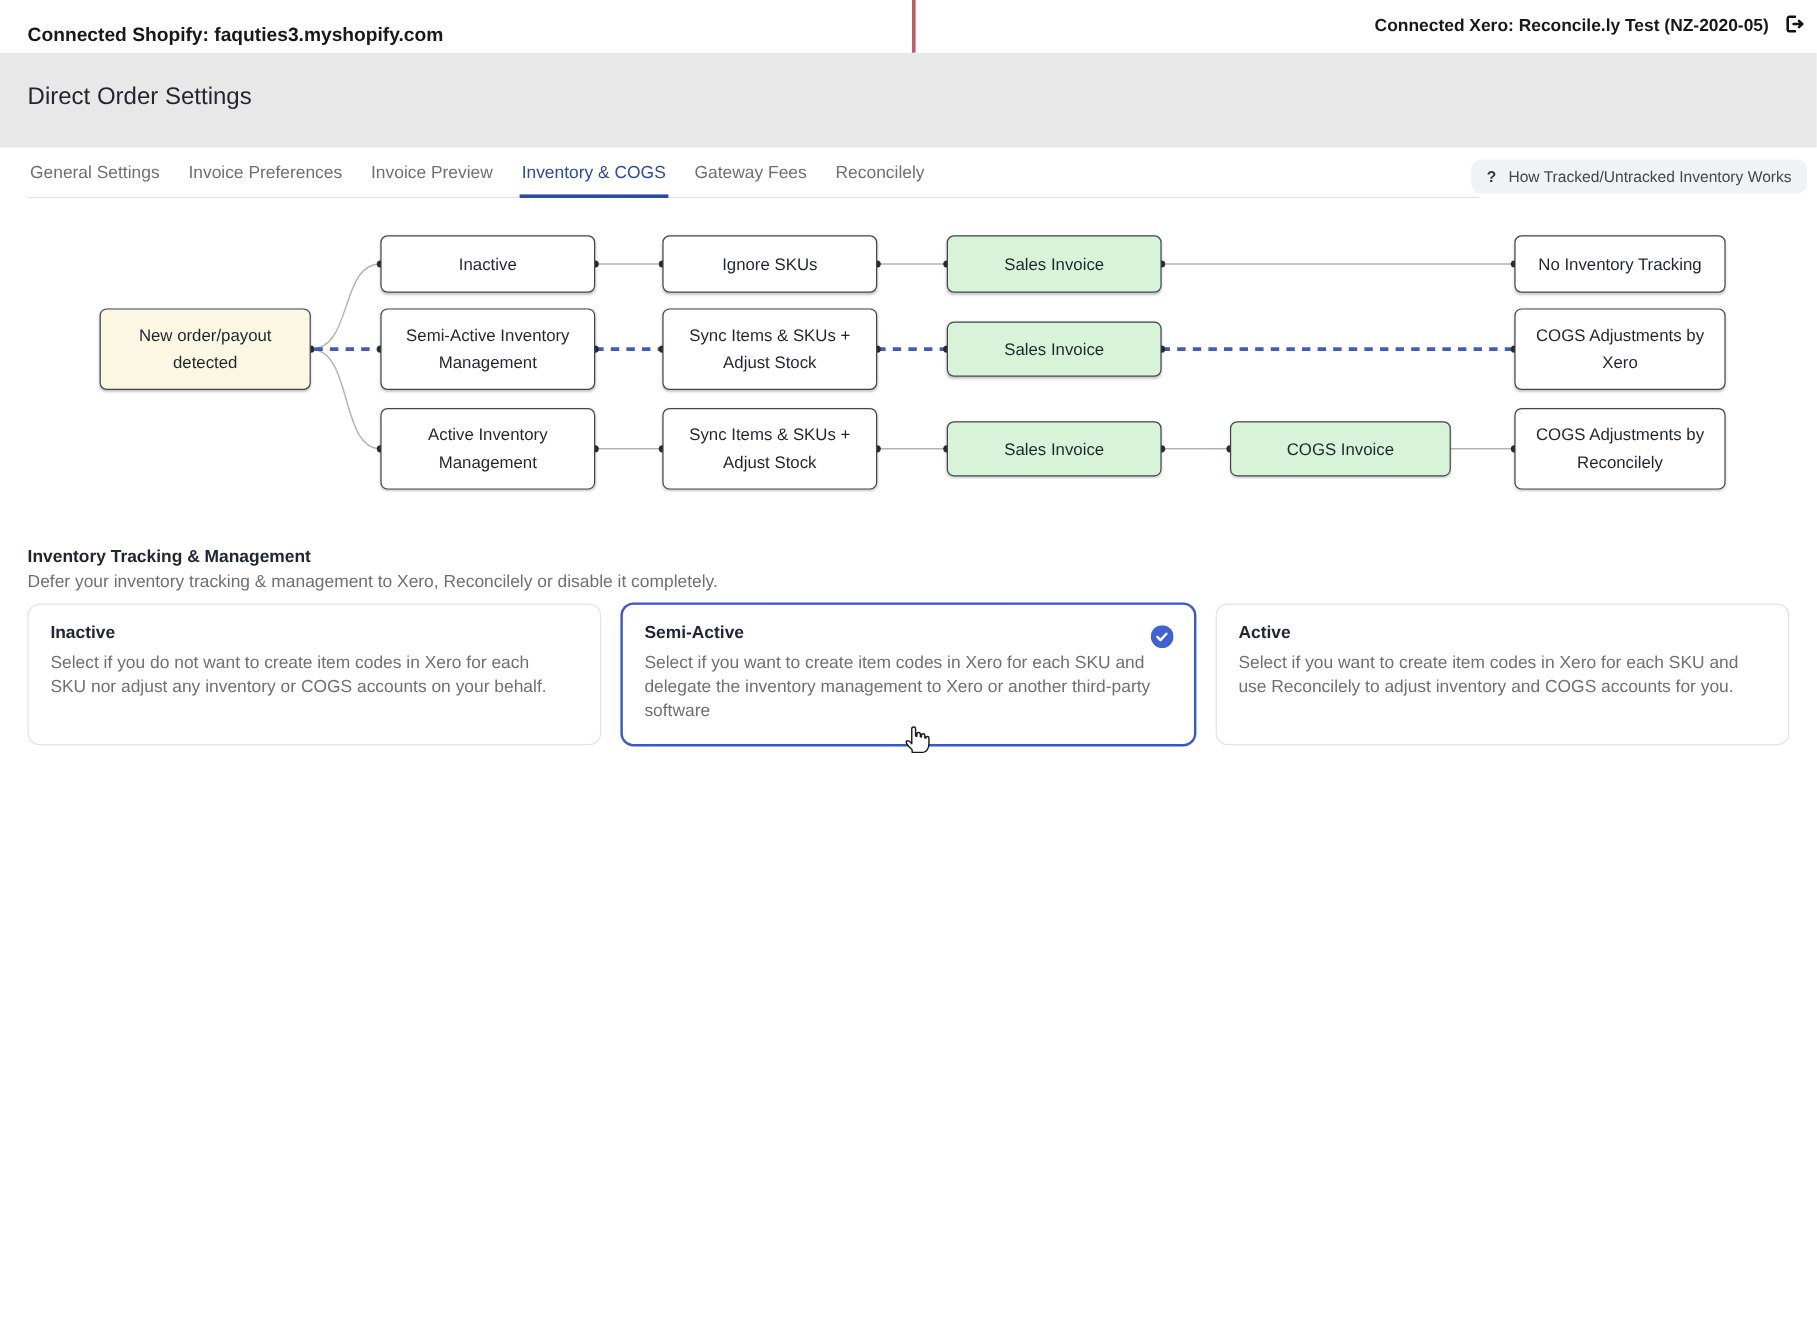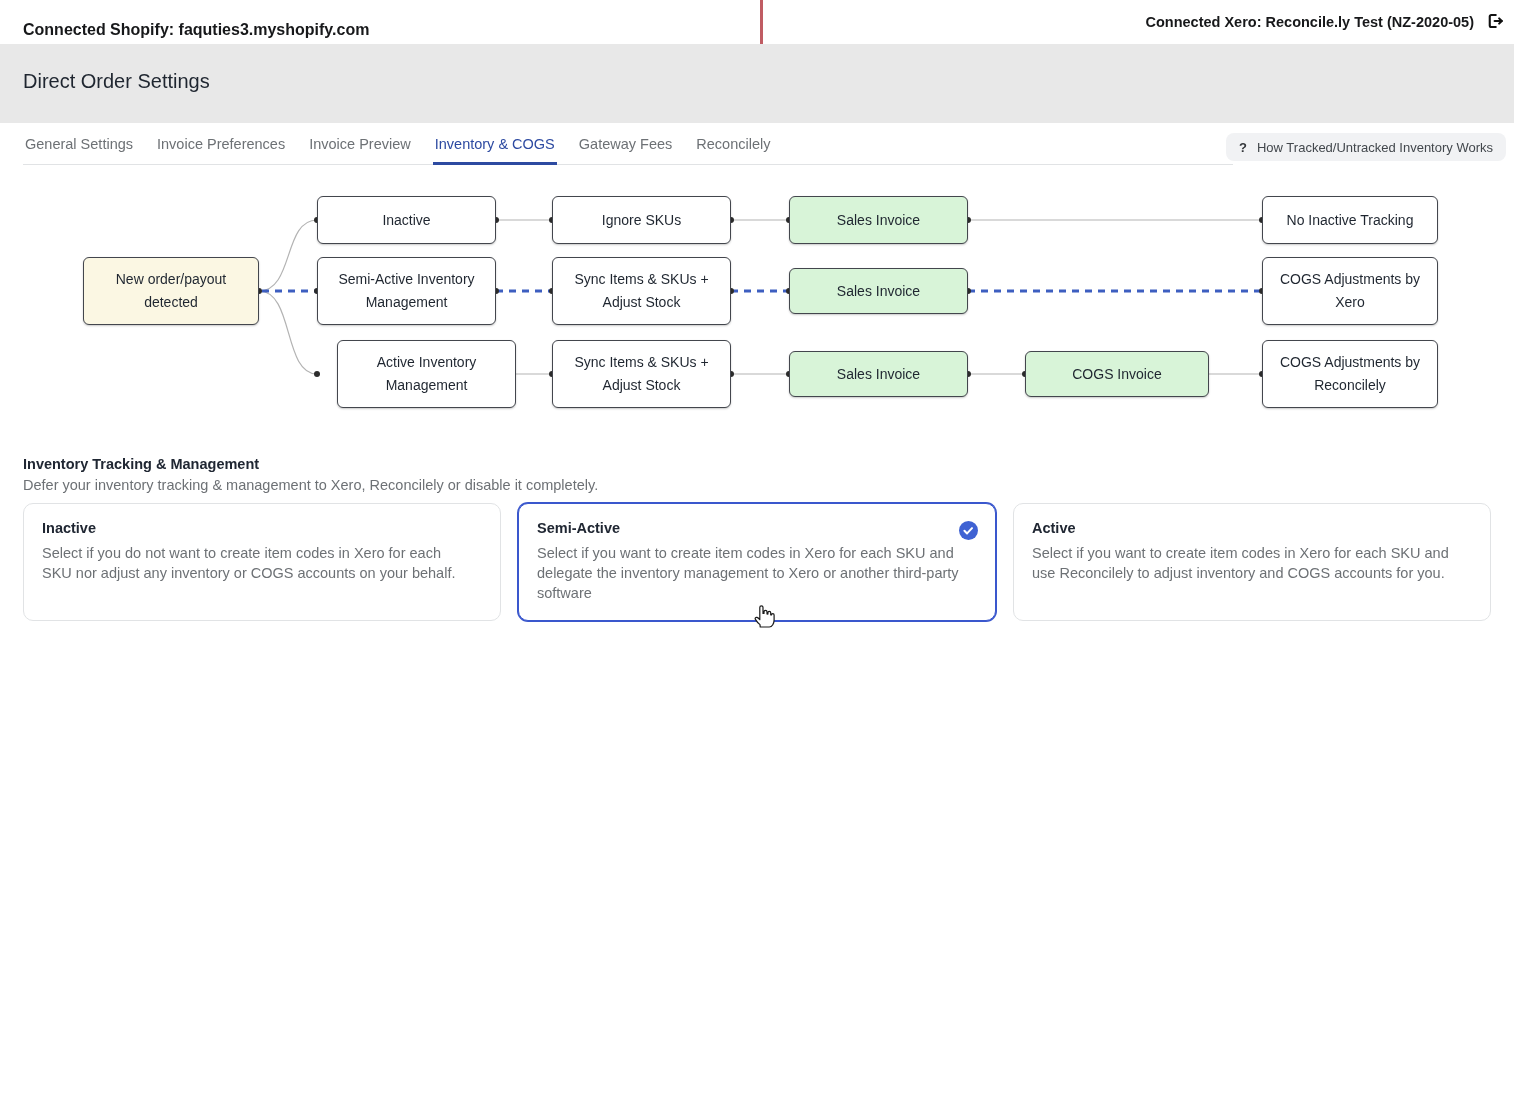--- a/index.html
+++ b/index.html
@@ -42,21 +42,21 @@
 
   .n-start { left:83px;  top:72px;  width:176px; height:68px; }
   .n-r1c2  { left:317px; top:11px;  width:179px; height:48px; }
   .n-r1c3  { left:552px; top:11px;  width:179px; height:48px; }
   .n-r1c4  { left:789px; top:11px;  width:179px; height:48px; }
   .n-r1c5  { left:1262px;top:11px;  width:176px; height:48px; }
   .n-r2c2  { left:317px; top:72px;  width:179px; height:68px; }
   .n-r2c3  { left:552px; top:72px;  width:179px; height:68px; }
   .n-r2c4  { left:789px; top:83px;  width:179px; height:46px; }
   .n-r2c5  { left:1262px;top:72px;  width:176px; height:68px; }
-  .n-r3c2  { left:317px; top:155px; width:179px; height:68px;margin-left:20px; }
+  .n-r3c2  { left:317px; top:155px; width:179px; height:68px; }
   .n-r3c3  { left:552px; top:155px; width:179px; height:68px; }
   .n-r3c4  { left:789px; top:166px; width:179px; height:46px; }
   .n-r3c4b { left:1025px;top:166px; width:184px; height:46px; }
   .n-r3c5  { left:1262px;top:155px; width:176px; height:68px; }
 
   
   .section-head { position:absolute; left:23px; top:456px; font-size:14.5px; font-weight:700; color:#202733; }
   .section-sub  { position:absolute; left:23px; top:477px; font-size:14.5px; color:#6d7175; }
 
   .cards { position:absolute; left:23px; top:503px; width:1468px; display:flex; gap:17px; }
@@ -153,21 +153,21 @@
           <circle cx="1262" cy="106" r="3"></circle>
           <circle cx="1262" cy="189" r="3"></circle>
       </g>
     </svg>
 
     <div class="fnode start n-start">New order/payout detected</div>
 
     <div class="fnode n-r1c2">Inactive</div>
     <div class="fnode n-r1c3">Ignore SKUs</div>
     <div class="fnode green n-r1c4">Sales Invoice</div>
-    <div class="fnode n-r1c5">No Inactive Tracking</div>
+    <div class="fnode n-r1c5">No Inventory Tracking</div>
 
     <div class="fnode n-r2c2">Semi-Active Inventory Management</div>
     <div class="fnode n-r2c3">Sync Items &amp; SKUs + Adjust Stock</div>
     <div class="fnode green n-r2c4">Sales Invoice</div>
     <div class="fnode n-r2c5">COGS Adjustments by Xero</div>
 
     <div class="fnode n-r3c2">Active Inventory Management</div>
     <div class="fnode n-r3c3">Sync Items &amp; SKUs + Adjust Stock</div>
     <div class="fnode green n-r3c4">Sales Invoice</div>
     <div class="fnode green n-r3c4b">COGS Invoice</div>

